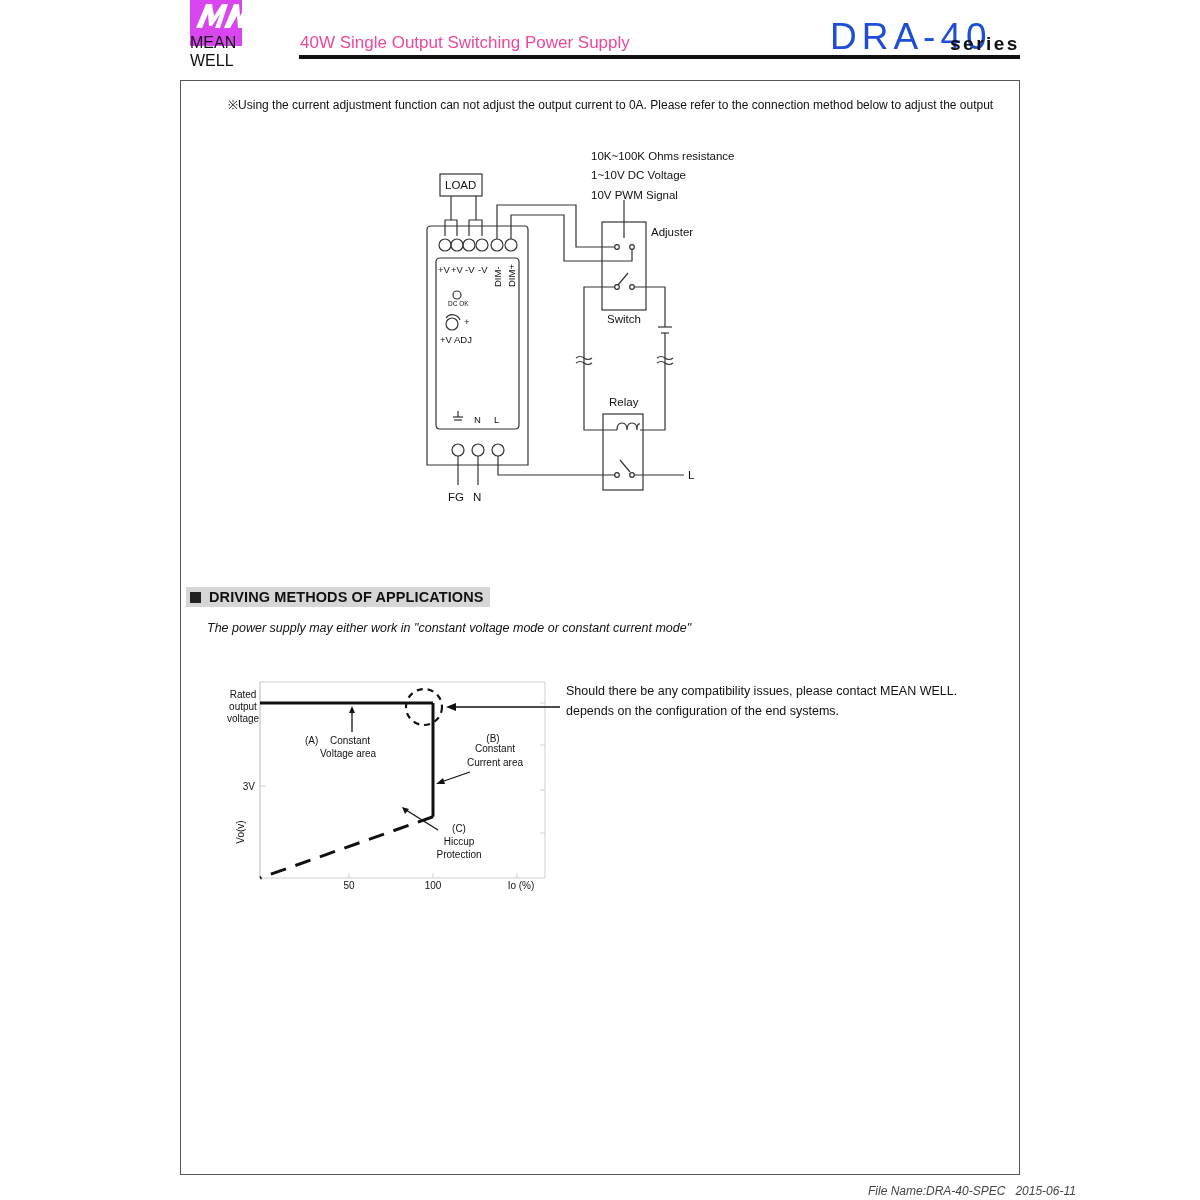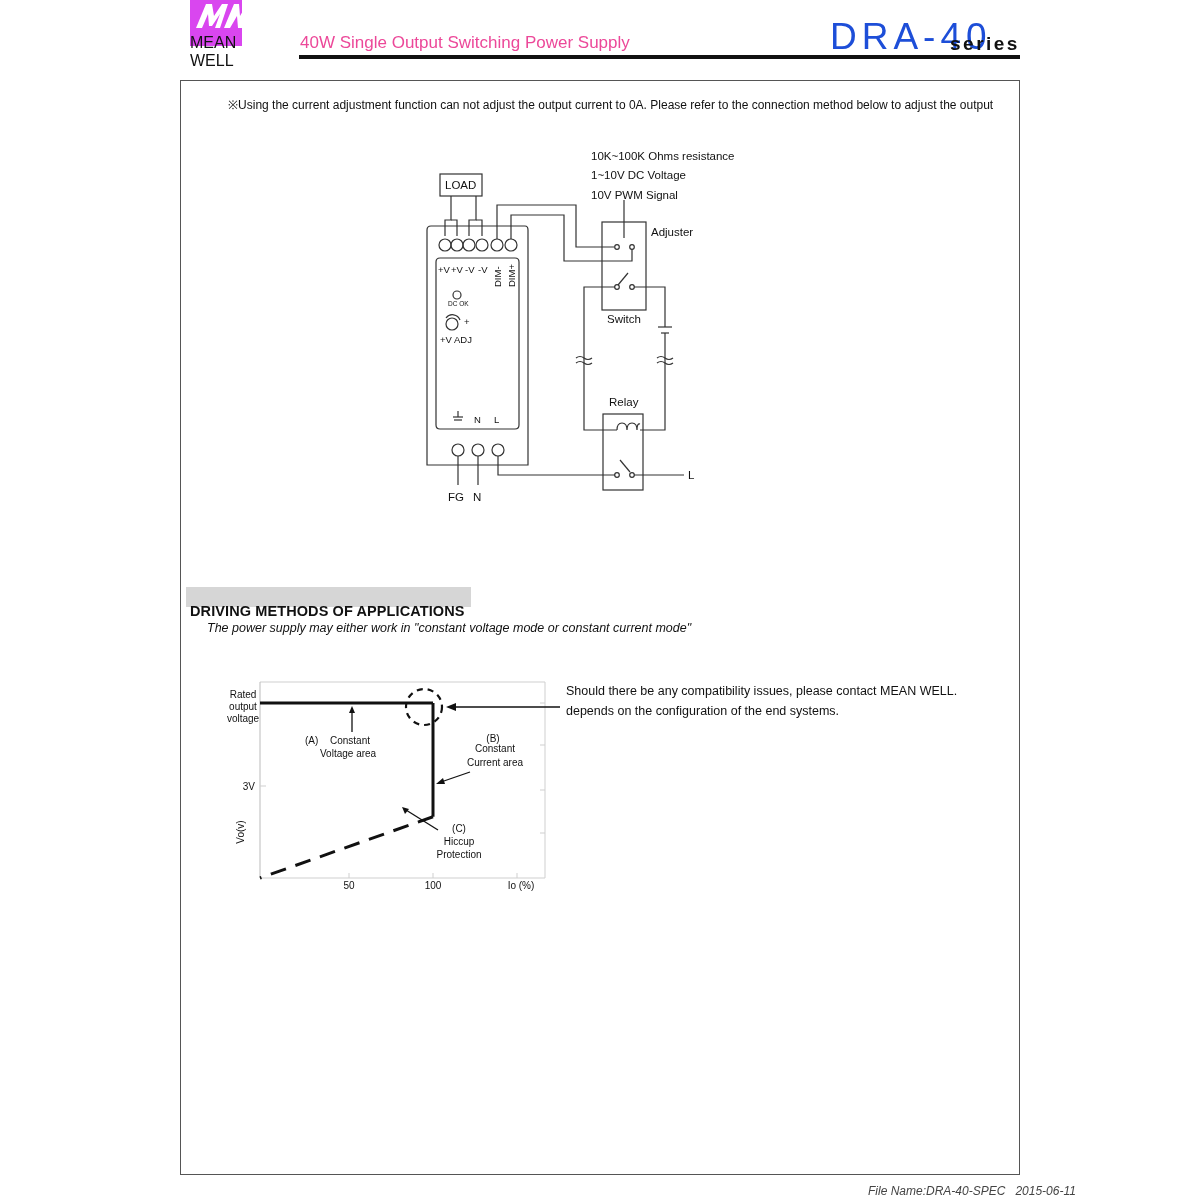--- a/index.html
+++ b/index.html
@@ -8,21 +8,21 @@
   .logo-wrap { position:absolute; left:190px; top:0; width:52px; height:46px; background:#d946ef; }
   .header-title { position:absolute; left:300px; top:33px; font-size:17px; color:#ec4899; }
   .header-rule { position:absolute; left:299px; top:55px; width:721px; height:4px; background:#111; }
   .model { position:absolute; left:830px; top:16px; font-size:37px; font-weight:normal; letter-spacing:5px; color:#1d4ed8; }
   .series { position:absolute; left:950px; top:33px; font-size:19px; font-weight:bold; letter-spacing:2.5px; color:#111;text-align:right; }
   .frame { position:absolute; left:180px; top:80px; width:840px; height:1095px; border:1px solid #555; box-sizing:border-box; }
   .note { position:absolute; left:207px; top:96px; width:780px; font-size:12px; line-height:18px; color:#111;margin-left:21px; }
   .note .l2 { padding-left:14px; display:block; }
   .diagram { position:absolute; left:0; top:0; }
   .section-head { position:absolute; left:186px; top:587px; height:20px; background:#d6d6d6; padding:0 6px 0 4px;
-                  display:flex; align-items:center; gap:16px;flex-direction:column; }
+                  display:flex; align-items:center; gap:8px; }
   .section-head .sq { width:11px; height:11px; background:#222; }
   .section-head .t { font-weight:bold; font-size:14.5px; color:#111; letter-spacing:0.1px; }
   .mode-text { position:absolute; left:207px; top:621px; font-size:12.5px; color:#111;font-style:italic; }
   .side-text { position:absolute; left:566px; top:681px; font-size:12.5px; line-height:20px; color:#111; }
   .footer { position:absolute; left:868px; top:1184px; font-size:12px; font-style:italic; color:#444; }
   svg text { font-family:"Liberation Sans", sans-serif; }
 </style>
 </head>
 <body>
 

